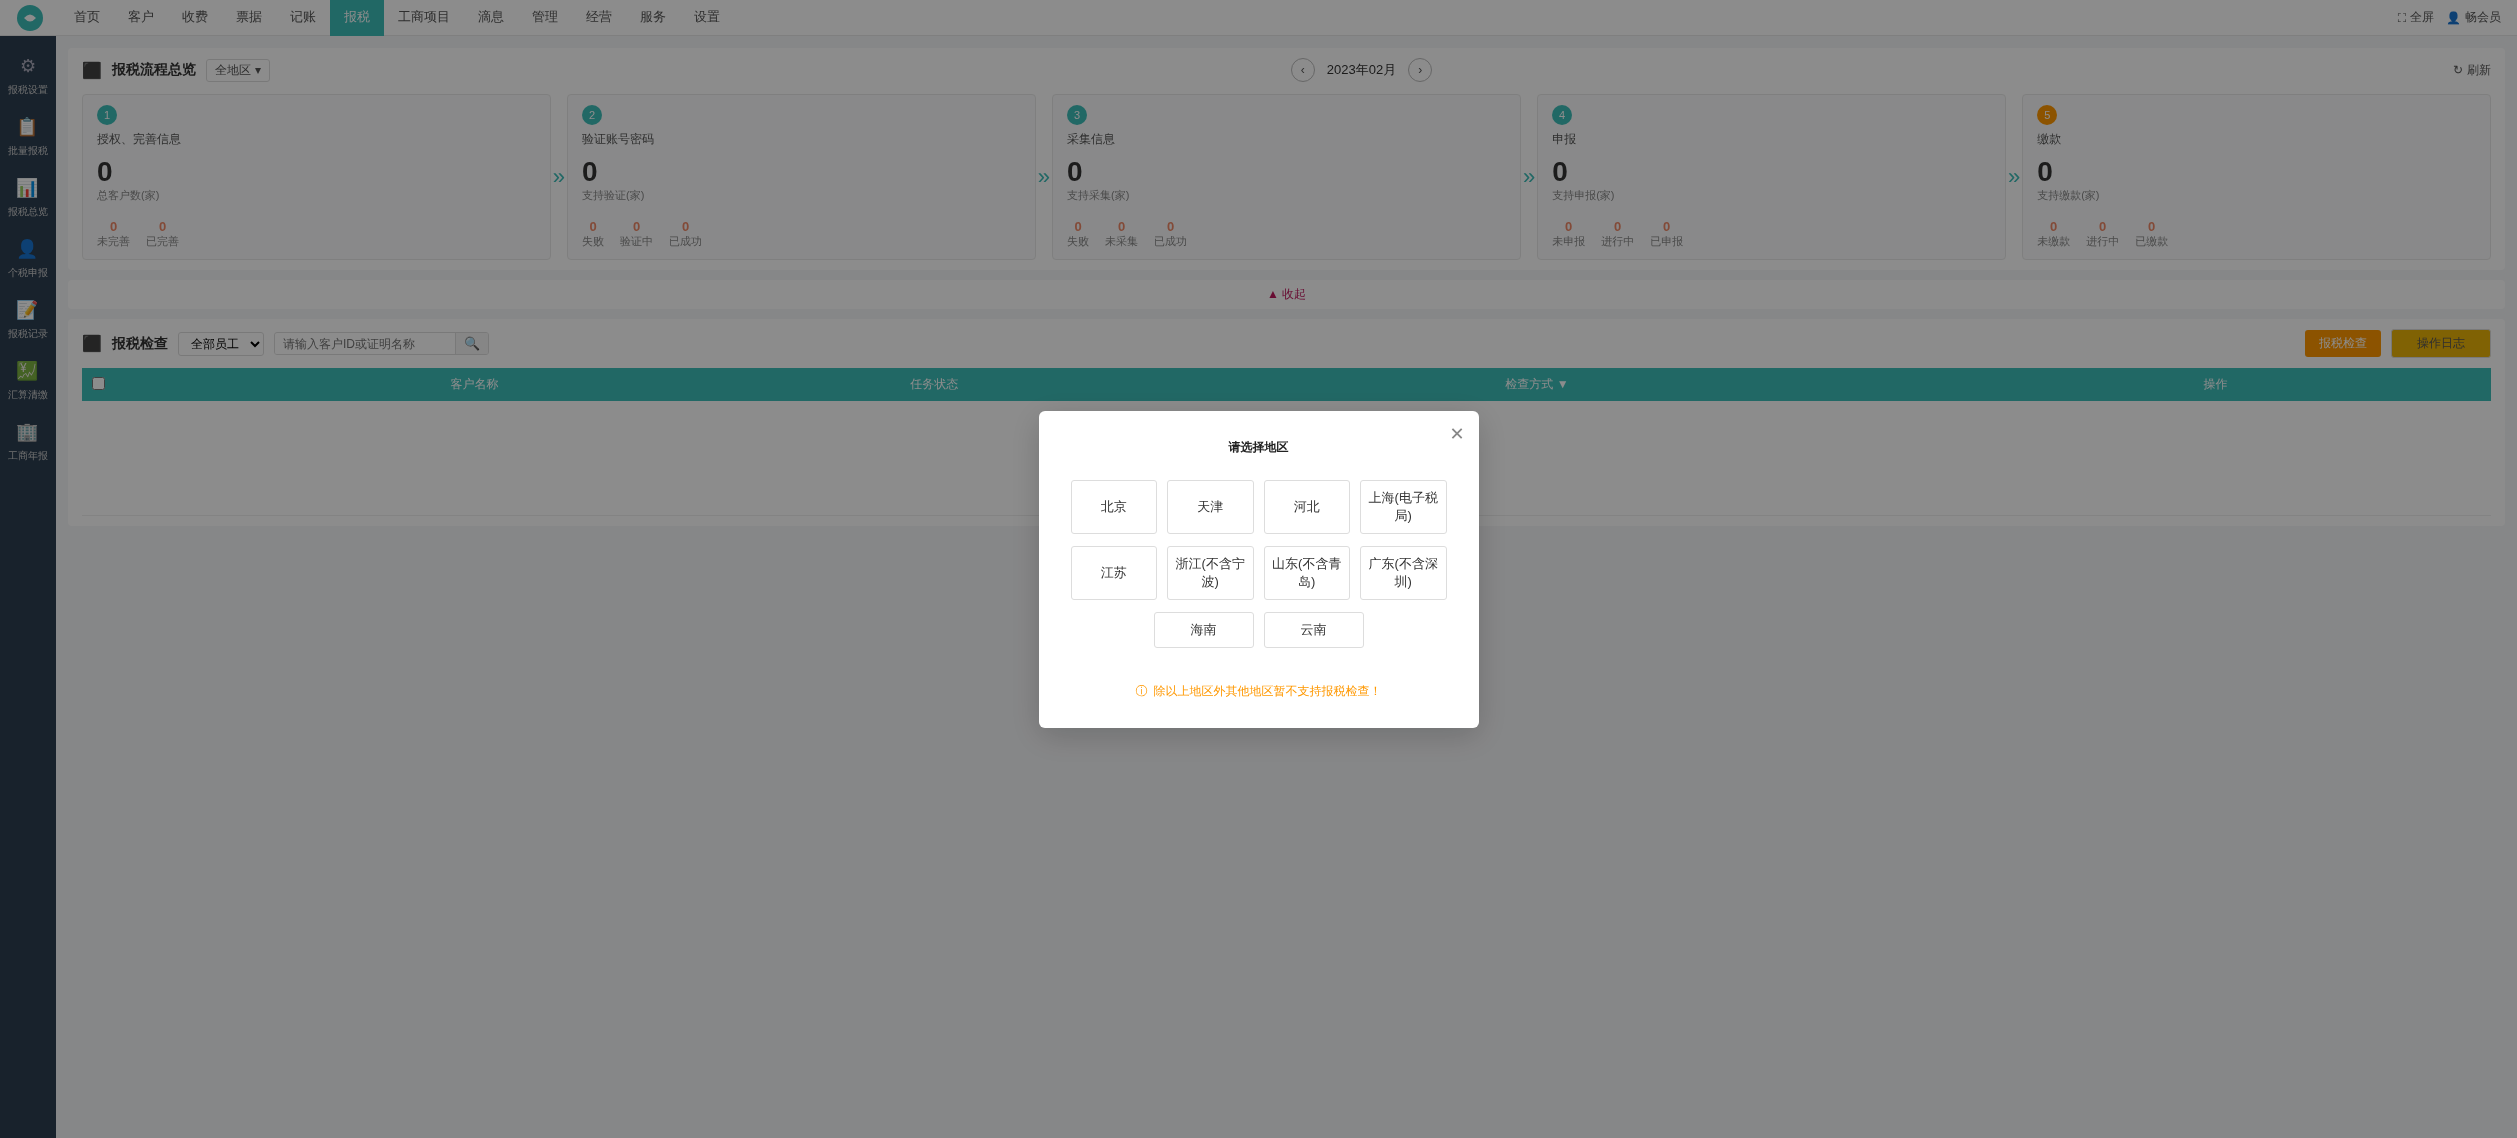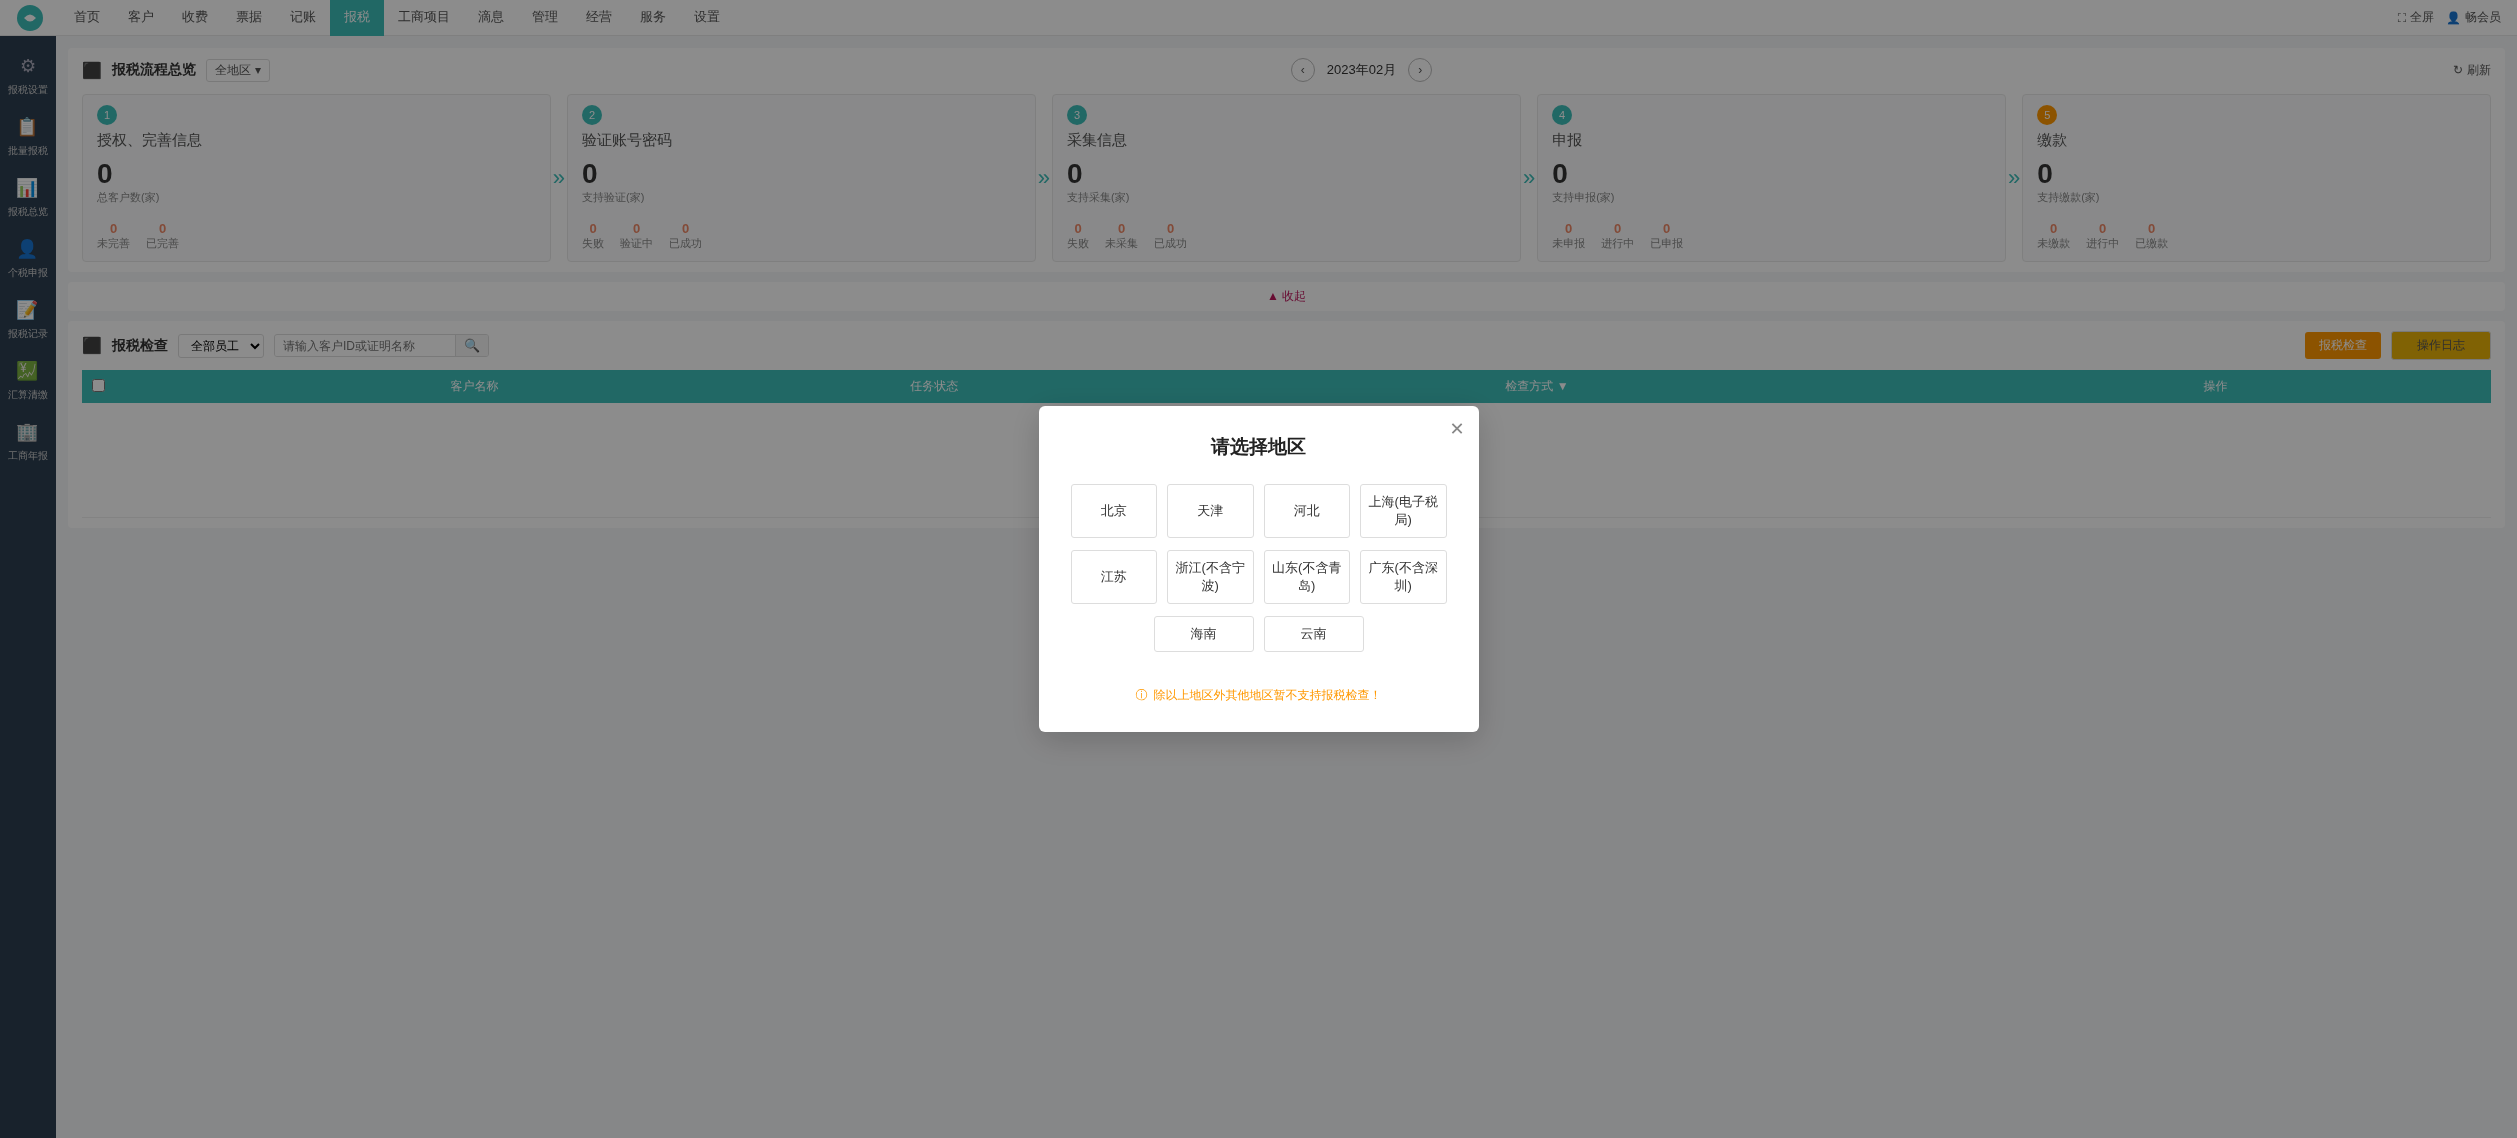--- a/index.html
+++ b/index.html
@@ -172,21 +172,21 @@
       height: 20px;
       border-radius: 50%;
       background: #3dbdb8;
       color: #fff;
       font-size: 11px;
       display: flex;
       align-items: center;
       justify-content: center;
       margin-bottom: 6px;
     }
-    .step-title { font-size: 15px; color: #555; margin-bottom: 8px; }
+    .step-title { font-size: 12px; color: #555; margin-bottom: 8px; }
     .step-count { font-size: 28px; font-weight: bold; color: #333; }
     .step-sub { font-size: 11px; color: #888; margin-bottom: 16px; }
     .step-stats {
       display: flex;
       gap: 16px;
       font-size: 11px;
     }
     .step-stat { display: flex; flex-direction: column; align-items: center; }
     .step-stat .num { color: #e86; font-size: 13px; font-weight: bold; }
     .step-stat .lbl { color: #888; }
@@ -301,21 +301,21 @@
     .modal {
       background: #fff;
       border-radius: 6px;
       width: 440px;
       padding: 28px 32px 28px;
       position: relative;
       box-shadow: 0 8px 32px rgba(0,0,0,0.18);
     }
     .modal-title {
       text-align: center;
-      font-size: 19px;
+      font-size: 12px;
       font-weight: bold;
       color: #222;
       margin-bottom: 24px;
     }
     .modal-close {
       position: absolute;
       top: 12px;
       right: 14px;
       cursor: pointer;
       font-size: 18px;

